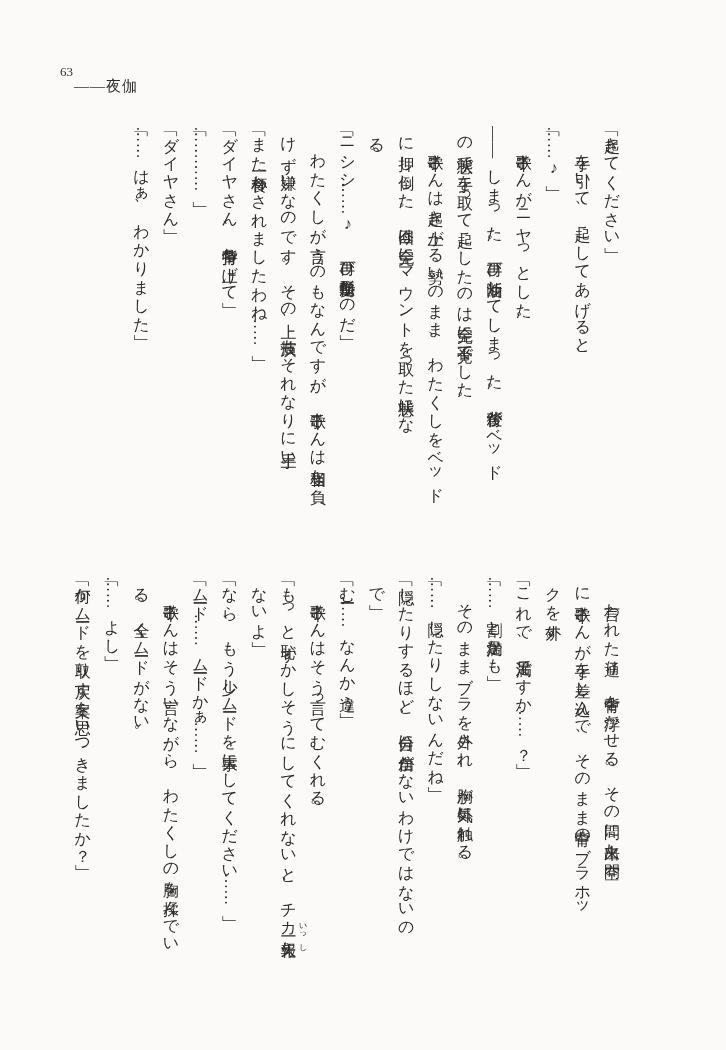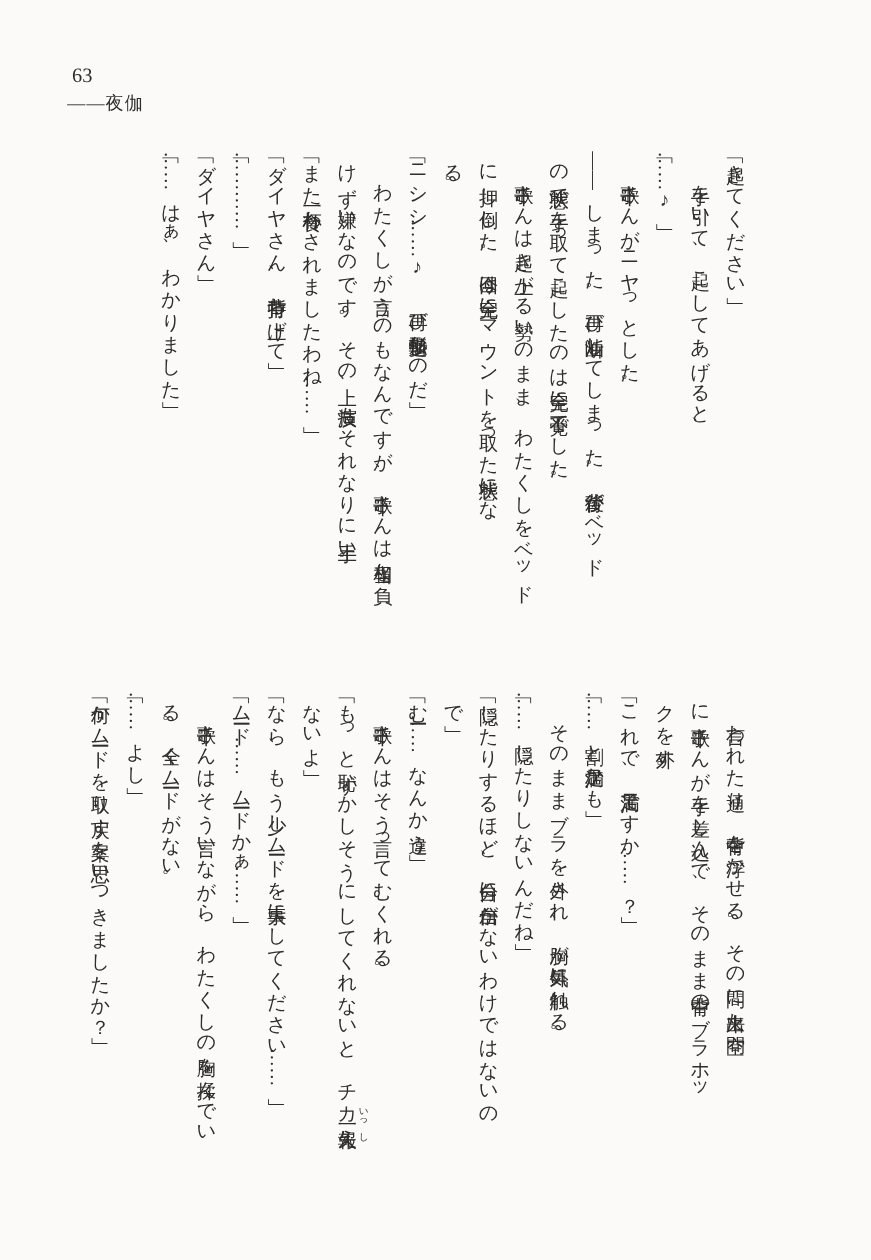--- a/index.html
+++ b/index.html
@@ -6,25 +6,25 @@
   body {
     width: 726px; height: 1050px;
     background: #fbfaf8;
     position: relative;
     overflow: hidden;
     font-family: "Liberation Serif", "DejaVu Serif", serif;
     color: #2e2d2b;
   }
   .page { position: absolute; inset: 0; }
   .folio {
-    position: absolute; left: 60px; top: 53px;
-    font-size: 17px;
+    position: absolute; left: 60px; top: 64px;
+    font-size: 13px;
   }
   .chapter {
-    position: absolute; left: 56px; top: 77px;
+    position: absolute; left: 74px; top: 77px;
     font-size: 15px; letter-spacing: 1px;
   }
   .tier {
     position: absolute; right: 99px; height: 414px;
     writing-mode: vertical-rl;
     text-orientation: mixed;
   }
   .tier.upper { top: 126px; }
   .tier.lower { top: 576px; }
   .col {

